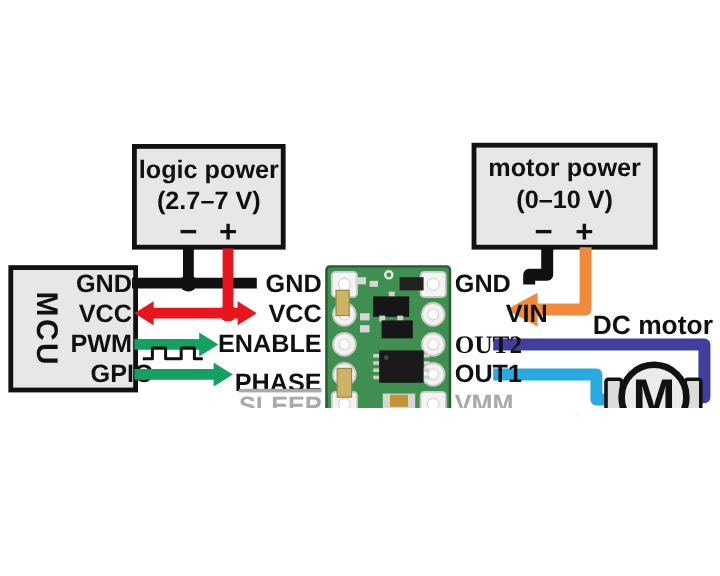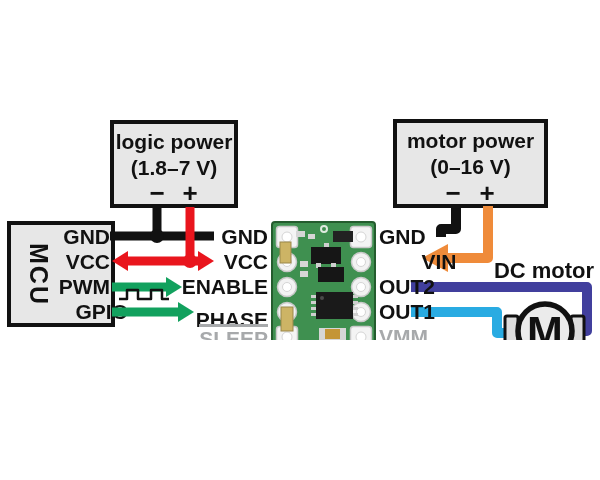--- a/index.html
+++ b/index.html
@@ -45,30 +45,30 @@
   .pcb{fill:var(--c-pcb_green,#3f9050);}
 </style>
 </head>
 <body>
 
 <div class="canvas">
 
   <div class="pbox" style="left:110px;top:120px;width:128px;height:88px;">
     <div class="titles">
       <div>logic power</div>
-      <div>(1.8–7 V)</div>
+      <div>(2.7–7 V)</div>
     </div>
     <span class="sign" style="left:43px;">−</span>
     <span class="sign" style="left:76px;">+</span>
   </div>
 
   <div class="pbox" style="left:393px;top:119px;width:155px;height:89px;">
     <div class="titles">
       <div>motor power</div>
-      <div>(0–16 V)</div>
+      <div>(0–10 V)</div>
     </div>
     <span class="sign" style="left:56px;">−</span>
     <span class="sign" style="left:90px;">+</span>
   </div>
 
   <div class="mcu-box"></div>
   <div class="mcu-title">MCU</div>
   <div class="pin mcu-pin" style="top:224px;">GND</div>
   <div class="pin mcu-pin" style="top:249px;">VCC</div>
   <div class="pin mcu-pin" style="top:274px;">PWM</div>
@@ -167,19 +167,19 @@
   </svg>
 
   <div class="pin lpin" style="top:224px;"><span>GND</span></div>
   <div class="pin lpin" style="top:249px;"><span>VCC</span></div>
   <div class="pin lpin" style="top:274px;"><span>ENABLE</span></div>
   <div class="pin lpin" style="top:307px;"><span>PHASE</span></div>
   <div class="pin lpin gray" style="top:324px;"><span class="overline">SLEEP</span></div>
 
   <div class="pin rpin" style="top:224px;"><span>GND</span></div>
   <div class="pin rpin" style="top:249px;text-align:center;"><span>VIN</span></div>
-  <div class="pin rpin" style="top:274px;"><span>OUT2</span></div>
+  <div class="pin rpin" style="top:274px;font-family:Liberation Serif, serif;"><span>OUT2</span></div>
   <div class="pin rpin" style="top:299px;"><span>OUT1</span></div>
   <div class="pin rpin gray" style="top:324px;"><span>VMM</span></div>
 
   <div class="dcmotor-label">DC motor</div>
 
 </div>
 
 </body></html>

